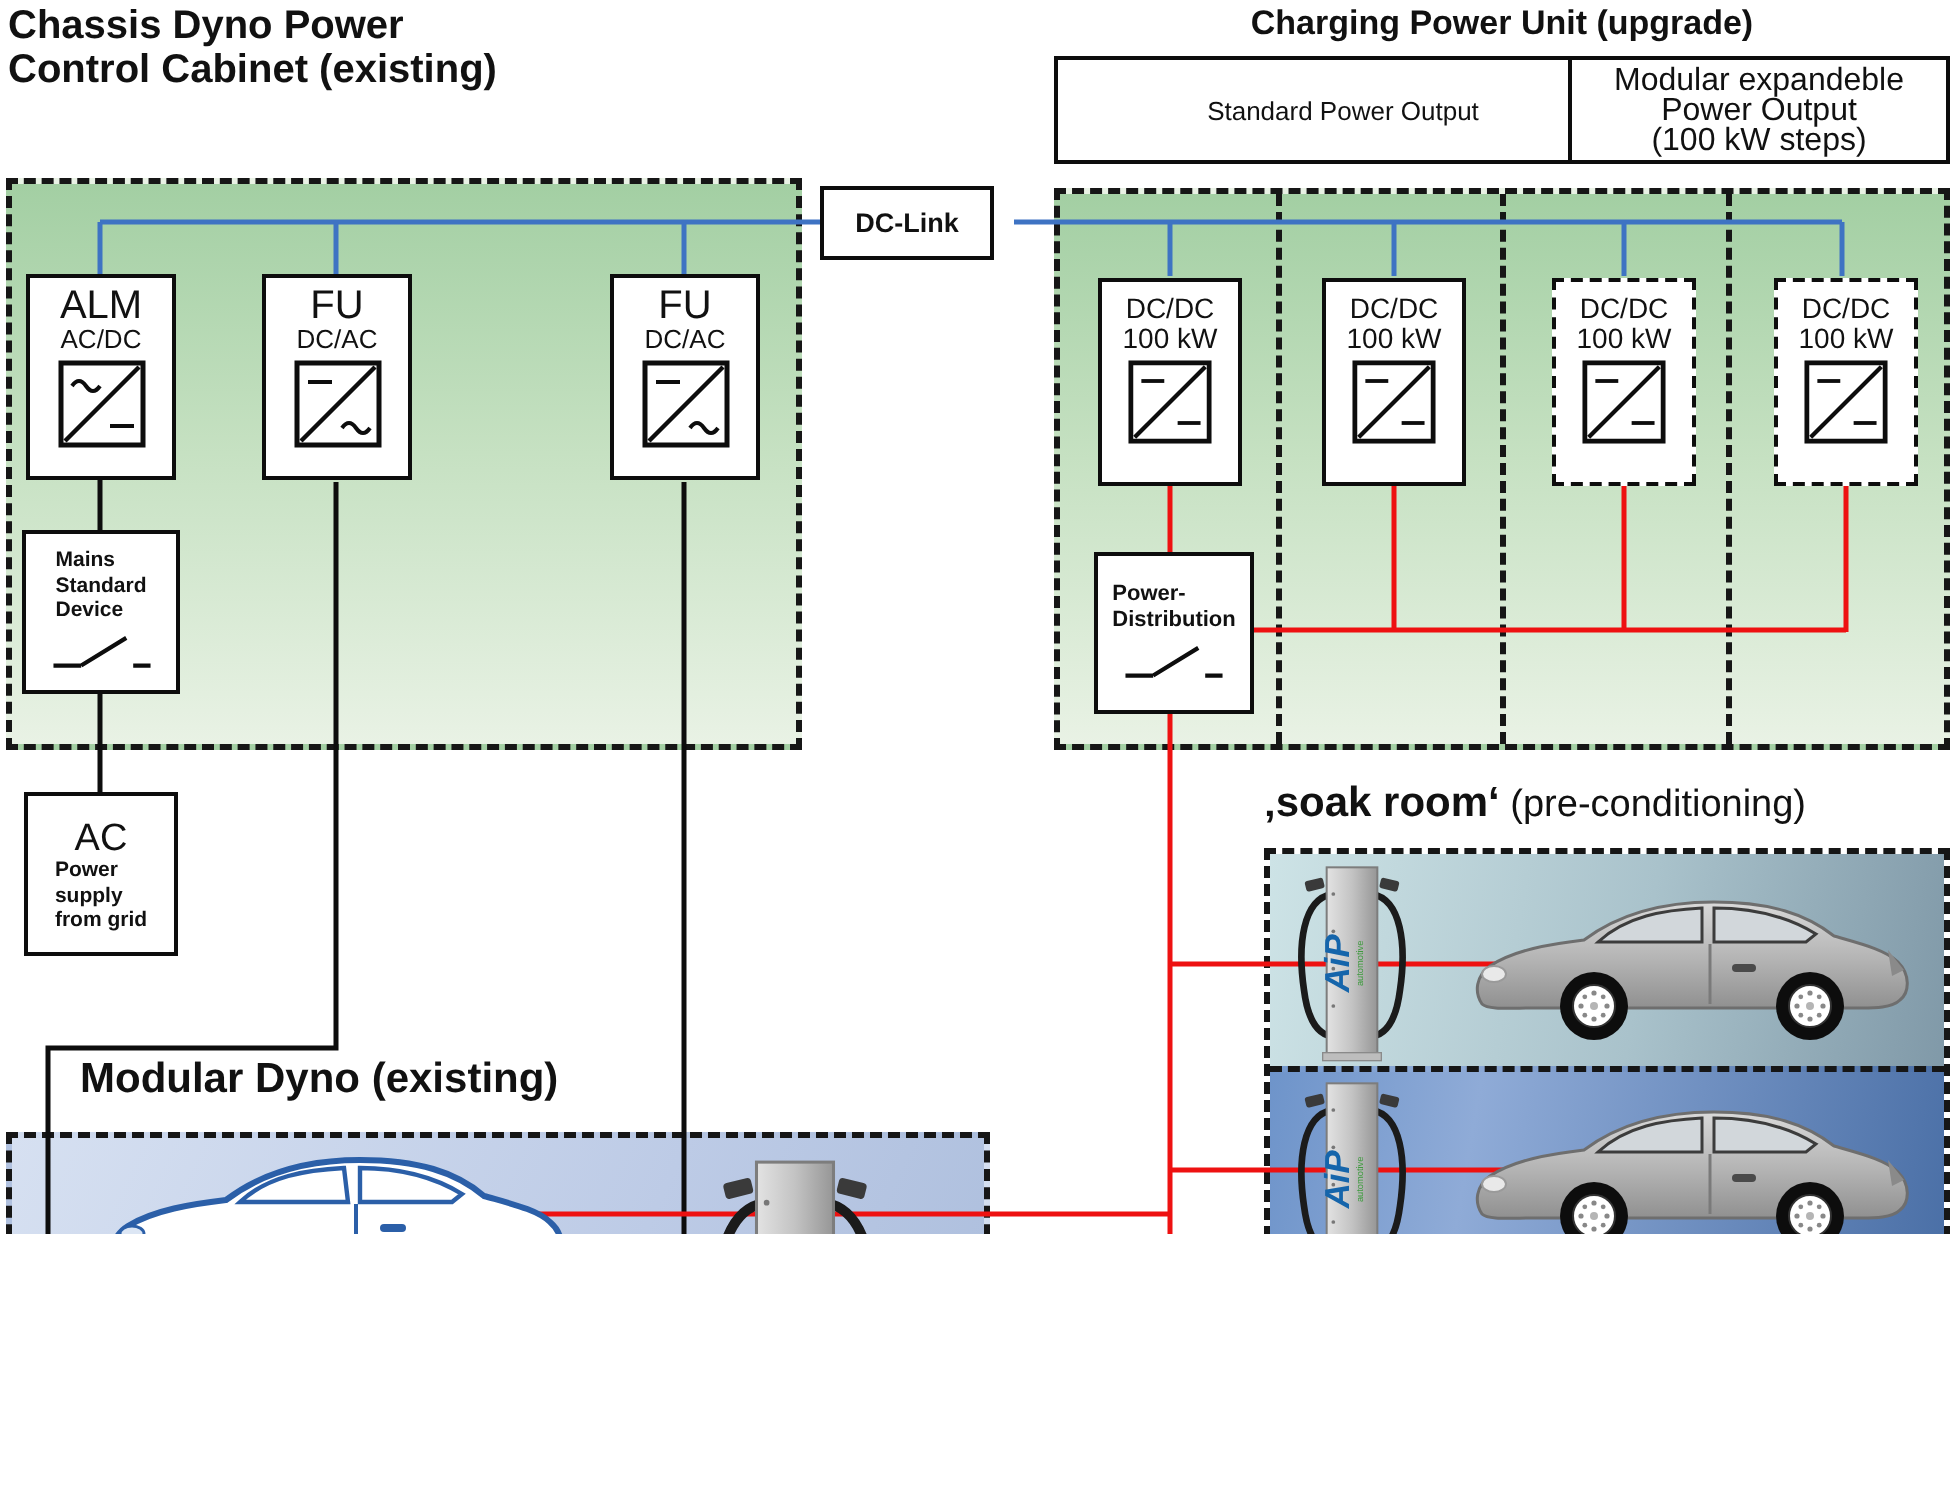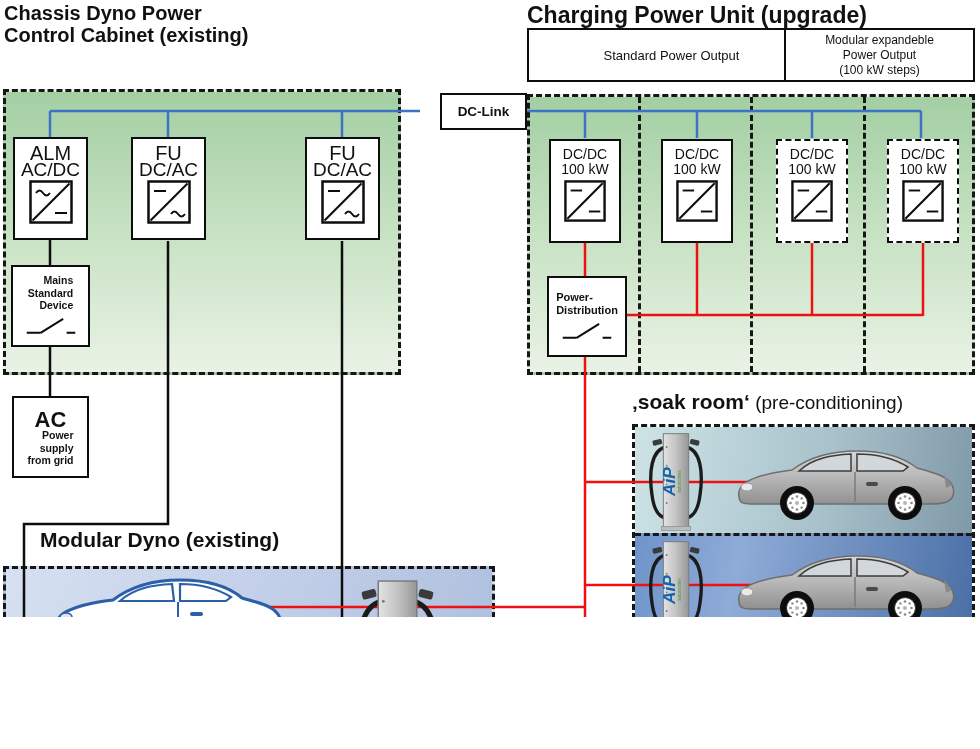--- a/index.html
+++ b/index.html
@@ -1,21 +1,21 @@
 <!DOCTYPE html>
 <html><head>
 <meta charset="utf-8">
 <style>
   html,body{margin:0;padding:0;background:#fff;}
   #canvas{position:relative;width:980px;height:617px;overflow:hidden;
           font-family:"Liberation Sans",sans-serif;color:#111;background:#fff;}
   .abs{position:absolute;box-sizing:border-box;}
   
   .t-cabinet{font-size:20px;font-weight:bold;line-height:22px;}
-  .t-charging{font-size:23px;font-weight:bold;text-align:left;}
+  .t-charging{font-size:17px;font-weight:bold;text-align:center;}
   .t-dyno{font-size:21px;font-weight:bold;}
   .t-soak-b{font-size:21px;font-weight:bold;}
   .t-soak-r{font-size:19px;font-weight:normal;}
   
   .greenbox{border:3px dashed #161616;
             background:linear-gradient(180deg,#a3cfa3 0%,#c6e1c2 48%,#e9f2e5 100%);}
   .coldiv{border-left:3px dashed #161616;width:0;}
   
   .dynobox{border:3px dashed #161616;
            background:linear-gradient(115deg,#d6e0f1 0%,#bdcbe6 60%,#abbddc 100%);}
@@ -23,33 +23,33 @@
   .soakrow{flex:none;}
   .r1{height:106px;background:linear-gradient(100deg,#cde3e6 0%,#a9c2cb 55%,#8099a8 100%);}
   .r2{height:102px;border-top:3px dashed #161616;
       background:linear-gradient(100deg,#6e94ca 0%,#8fabd7 30%,#4a6fa6 100%);}
   .r3{flex:1;border-top:3px dashed #161616;
       background:linear-gradient(100deg,#5e86c3 0%,#3c66ae 100%);}
   
   .htable{display:flex;background:#fff;border:2px solid #0d0d0d;}
   .hcell{display:flex;align-items:center;justify-content:center;text-align:center;}
   .hc1{width:225px;border-right:2px solid #0d0d0d;font-size:13px;margin-left:30px;}
-  .hc2{flex:1;flex-direction:column;font-size:12px;line-height:15px;}
+  .hc2{flex:1;flex-direction:column;font-size:16px;line-height:15px;}
   
   .blk{background:#fff;border:2px solid #0d0d0d;display:flex;flex-direction:column;
        align-items:center;}
   .blk.bdash{border:2.5px dashed #0d0d0d;}
   .bl1{font-size:20px;line-height:17px;margin-top:6px;}
-  .bl2{font-size:19px;line-height:15px;}
+  .bl2{font-size:13px;line-height:15px;}
   .blk svg{margin-top:3px;}
   .swbox{background:#fff;border:2px solid #0d0d0d;display:flex;flex-direction:column;
          align-items:center;justify-content:center;}
   .swtxt{font-size:11px;font-weight:bold;line-height:13px;text-align:left;}
-  .mtxt{font-size:10.5px;font-weight:bold;line-height:12.5px;text-align:right;}
-  .acbig{font-size:22px;font-weight:bold;line-height:19px;margin-top:3px;}
+  .mtxt{font-size:10.5px;font-weight:bold;line-height:12.5px;text-align:left;}
+  .acbig{font-size:19px;font-weight:normal;line-height:19px;margin-top:3px;}
   .dclink{background:#fff;border:2px solid #0d0d0d;display:flex;align-items:center;
           justify-content:center;font-size:13.5px;font-weight:600;}
   
   .platform{background:linear-gradient(160deg,#6ca63f 0%,#5a9433 60%,#4f8a2c 100%);
             border:2.5px solid #0c0c0c;}
   .motor-o{width:78px;height:78px;border-radius:50%;border:3px solid #0b0b0b;
            background:radial-gradient(circle at 35% 30%,#f6b81e 0%,#ec9f07 60%,#d98a00 100%);
            display:flex;align-items:center;justify-content:center;}
   .motor-i{width:35px;height:35px;border-radius:50%;background:#fff;border:3px solid #0b0b0b;
            display:flex;align-items:center;justify-content:center;
@@ -207,21 +207,21 @@
 
   <div class="abs htable" style="left:527px;top:28px;width:448px;height:54px;">
     <div class="hcell hc1">Standard Power Output</div>
     <div class="hcell hc2">
       <div>Modular expandeble</div>
       <div>Power Output</div>
       <div>(100 kW steps)</div>
     </div>
   </div>
 
-  <div class="abs dclink" style="left:440px;top:93px;width:87px;height:37px;">DC-Link</div>
+  <div class="abs dclink" style="left:410px;top:93px;width:87px;height:37px;">DC-Link</div>
 
   <div class="abs blk" style="left:13px;top:137px;width:75px;height:103px;">
     <div class="bl1">ALM</div>
     <div class="bl2">AC/DC</div>
     <svg width="44" height="44" viewBox="0 0 44 44">
       <rect x="1.5" y="1.5" width="41" height="41" fill="#fff" stroke="#0d0d0d" stroke-width="2.5"></rect>
       <line x1="3.5" y1="40.5" x2="40.5" y2="3.5" stroke="#0d0d0d" stroke-width="2.2"></line>
       <path d="M7 13 q3.5 -5 7 0 q3.5 5 7 0" fill="none" stroke="#0d0d0d" stroke-width="2"></path>
       <path d="M26 33 H38" stroke="#0d0d0d" stroke-width="2"></path>
     </svg>

